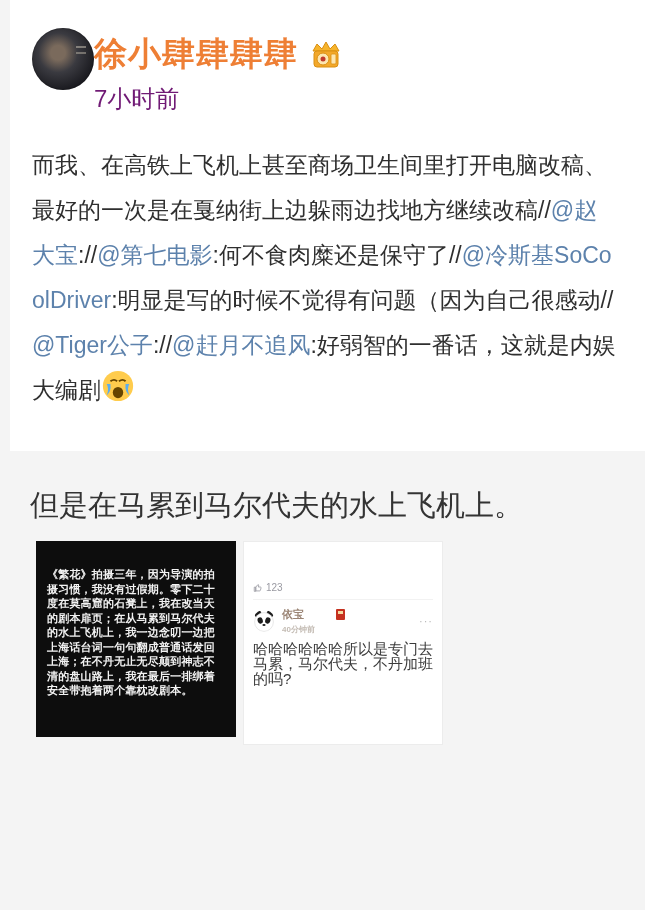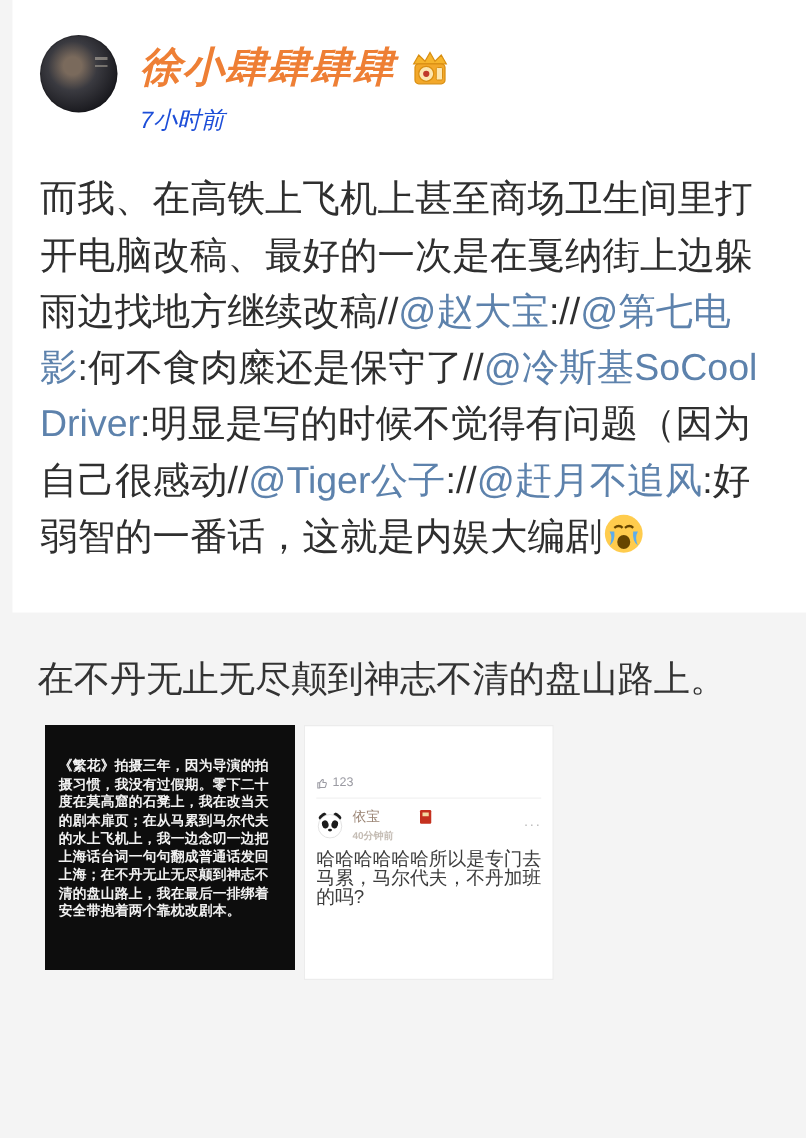--- a/index.html
+++ b/index.html
@@ -13,26 +13,26 @@
   .hdr { display:flex; align-items:flex-start; }
   .avatar {
     width:62px; height:62px; border-radius:50%; flex:0 0 62px;
     background:radial-gradient(circle at 42% 40%, #7a6a5c 0 14%, #3a3a40 38%, #1b1b20 72%);
     box-shadow:inset 0 0 0 1px rgba(0,0,0,.15);
     position:relative; overflow:hidden;
   }
   .avatar::after{ content:""; position:absolute; right:8px; top:14px; width:10px; height:26px;
     background:linear-gradient(#0000 0 4px,#cfc7b8 4px 6px,#0000 6px 10px,#b9b2a4 10px 12px,#0000 12px);
     opacity:.5;}
-  .hdr-main { margin-left:18px; padding-top:4px;font-style:italic; }
+  .hdr-main { padding-top:4px; }
   .uname-row { display:flex; align-items:center; }
   .uname { color:#ee7f35; font-size:33px; font-weight:bold; letter-spacing:1px; }
   .badge { margin-left:10px; width:36px; height:32px; }
-  .tstamp { color:#1d4ed8; font-size:19px; margin-top:6px; }
-  .ptext { margin-top:28px; font-size:30px; line-height:45px; color:#2f2f2f; word-break:break-all; }
+  .tstamp { color:#701a75; font-size:24px; margin-top:6px; }
+  .ptext { margin-top:28px; font-size:23px; line-height:45px; color:#2f2f2f; word-break:break-all; }
   .lnk { color:#5d82ac; }
   .emoji { width:34px; height:34px; vertical-align:-5px; }
   .quote-sec { padding:32px 28px 0 30px; }
   .qtext { font-size:29px; line-height:44px; color:#333; word-break:break-all; }
   .imgrow { display:flex; gap:7px; margin-top:14px; margin-left:6px; }
   
   .blackcard {
     width:200px; height:196px; background:#0d0d0d; color:#f2f2f2;
     padding:26px 11px 8px 11px; position:relative; flex:0 0 200px;
   }
@@ -42,21 +42,21 @@
     width:200px; height:204px; background:#fff; border:1px solid #ececec;
     padding:6px 9px 0 9px; overflow:hidden; flex:0 0 200px; font-size:11px;
   }
   .likerow { display:flex; align-items:center; color:#9a9aa2; font-size:10px; padding:2px 0 6px; border-bottom:1px solid #f2f2f2;margin-top:32px; }
   .thumb { width:10px; height:10px; margin-right:3px; flex:0 0 10px; }
   .cmt { padding:7px 0 6px; border-bottom:1px solid #f4f4f4; }
   .cmt:last-child { border-bottom:none; }
   .chead { display:flex; align-items:center; }
   .cava { width:22px; height:22px; border-radius:50%; flex:0 0 22px; }
   .cmeta-wrap { margin-left:7px; flex:1; min-width:0; }
-  .cname { color:#9a8474; font-size:11px; font-weight:normal; display:flex; align-items:center;gap:28px; }
+  .cname { color:#9a8474; font-size:11px; font-weight:bold; display:flex; align-items:center;gap:28px; }
   .vbadge { width:9px; height:11px; background:#c5311f; border-radius:1px; margin-left:4px; position:relative; }
   .vbadge::after{content:""; position:absolute; left:2px; top:2px; right:2px; height:3px; background:#f3d9a0;}
   .cmeta { color:#c4bcb4; font-size:8px; margin-top:2px;font-weight:bold; }
   .cdots { color:#b8b8b8; font-size:11px; letter-spacing:1px; }
   .cbody { margin-top:6px; color:#3b3b3b; font-size:15px; line-height:15px; }
 </style>
 </head>
 <body>
 
 <div class="card">
@@ -83,21 +83,21 @@
       <path d="M10 13 q4 -3 7 0" stroke="#664500" stroke-width="2" fill="none"></path>
       <path d="M19 13 q4 -3 7 0" stroke="#664500" stroke-width="2" fill="none"></path>
       <ellipse cx="18" cy="25" rx="5.5" ry="6" fill="#664500"></ellipse>
       <path d="M6 16 q3 5 0 12 q5 -4 4 -12 z" fill="#5dadec"></path>
       <path d="M30 16 q-3 5 0 12 q-5 -4 -4 -12 z" fill="#5dadec"></path>
     </svg>
   </div>
 </div>
 
 <div class="quote-sec">
-  <div class="qtext">在不丹无止无尽颠到神志不清的盘山路上。</div>
+  <div class="qtext">但是在马累到马尔代夫的水上飞机上。</div>
 
   <div class="imgrow">
 
     <div class="blackcard">
       <div class="bq">《繁花》拍摄三年，因为导演的拍摄习惯，我没有过假期。零下二十度在莫高窟的石凳上，我在改当天的剧本扉页；在从马累到马尔代夫的水上飞机上，我一边念叨一边把上海话台词一句句翻成普通话发回上海；在不丹无止无尽颠到神志不清的盘山路上，我在最后一排绑着安全带抱着两个靠枕改剧本。</div>
 
     </div>
 
     <div class="shot">
       <div class="likerow">

